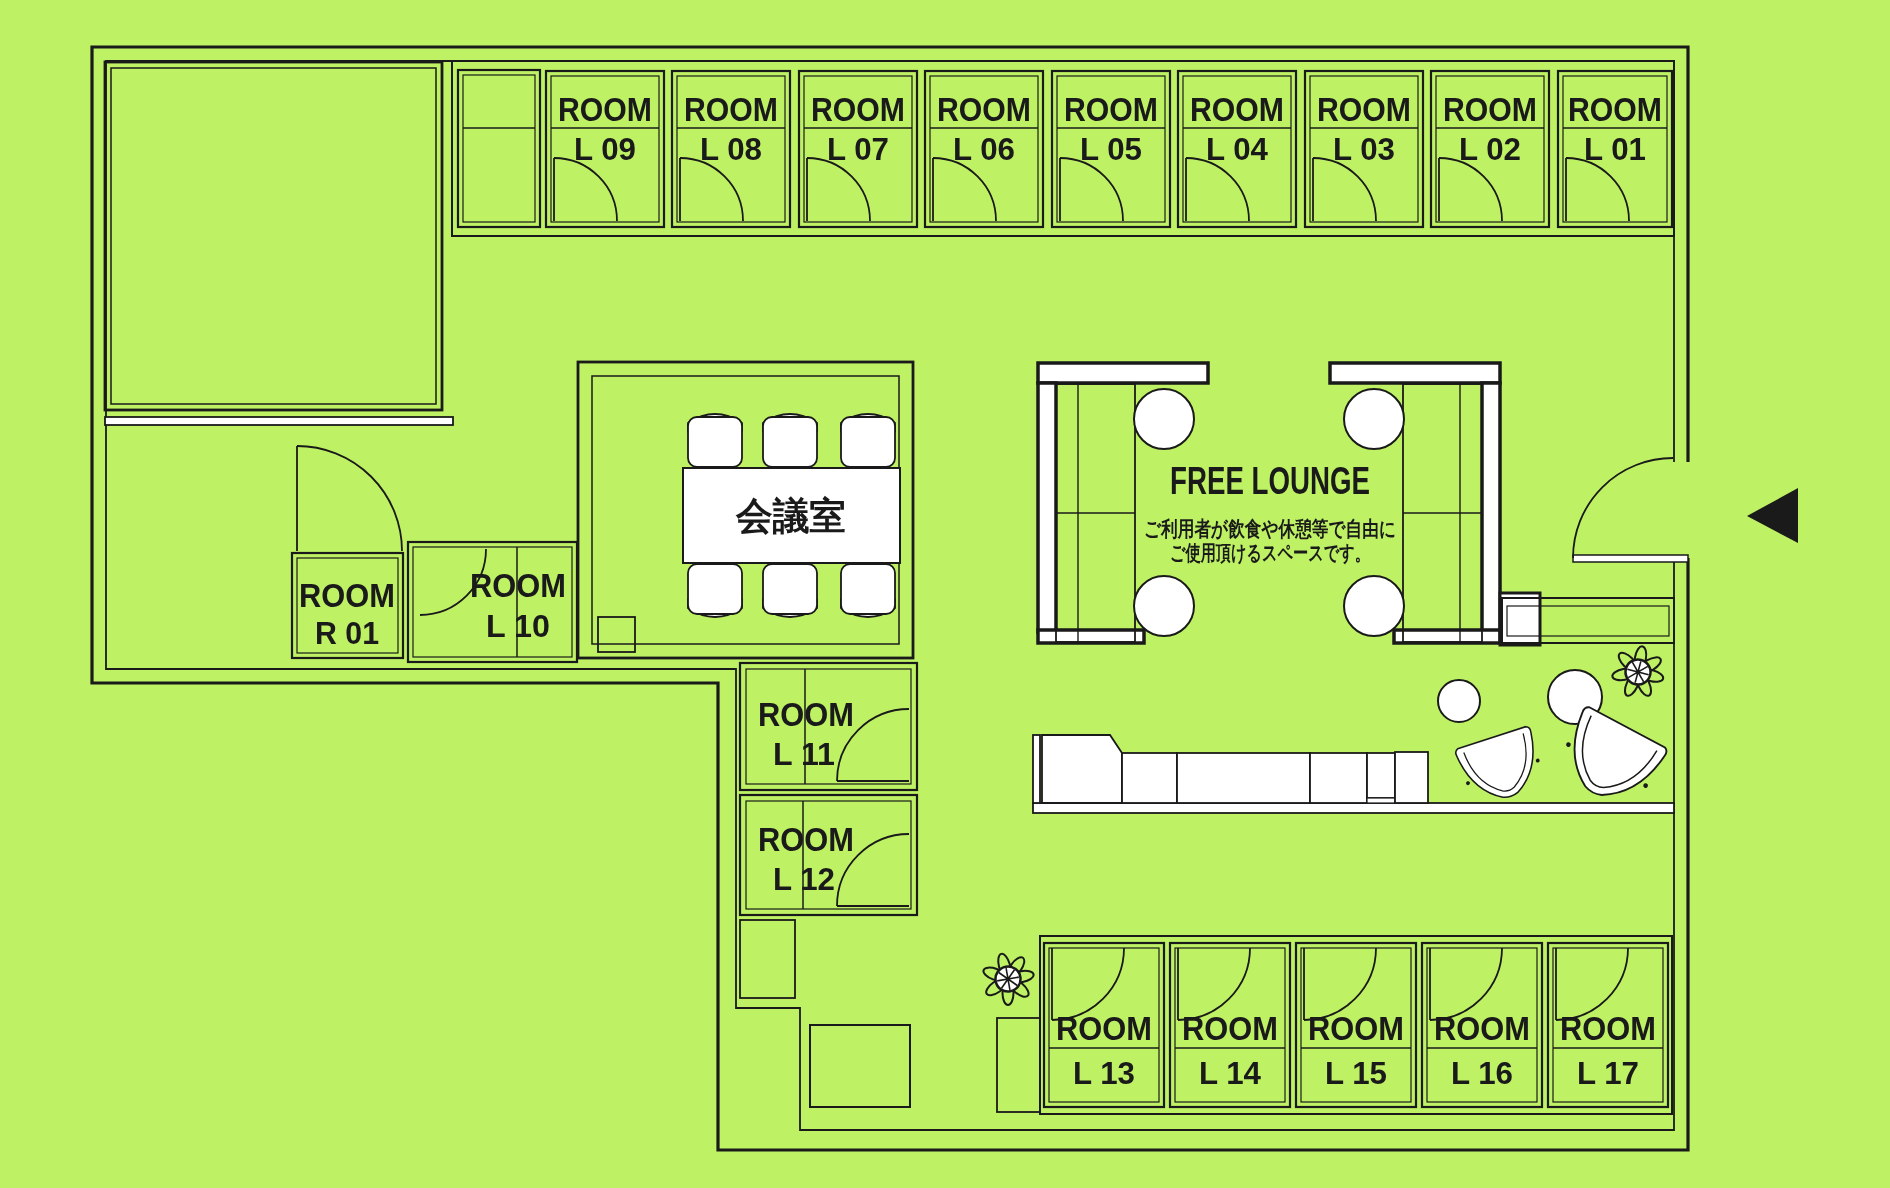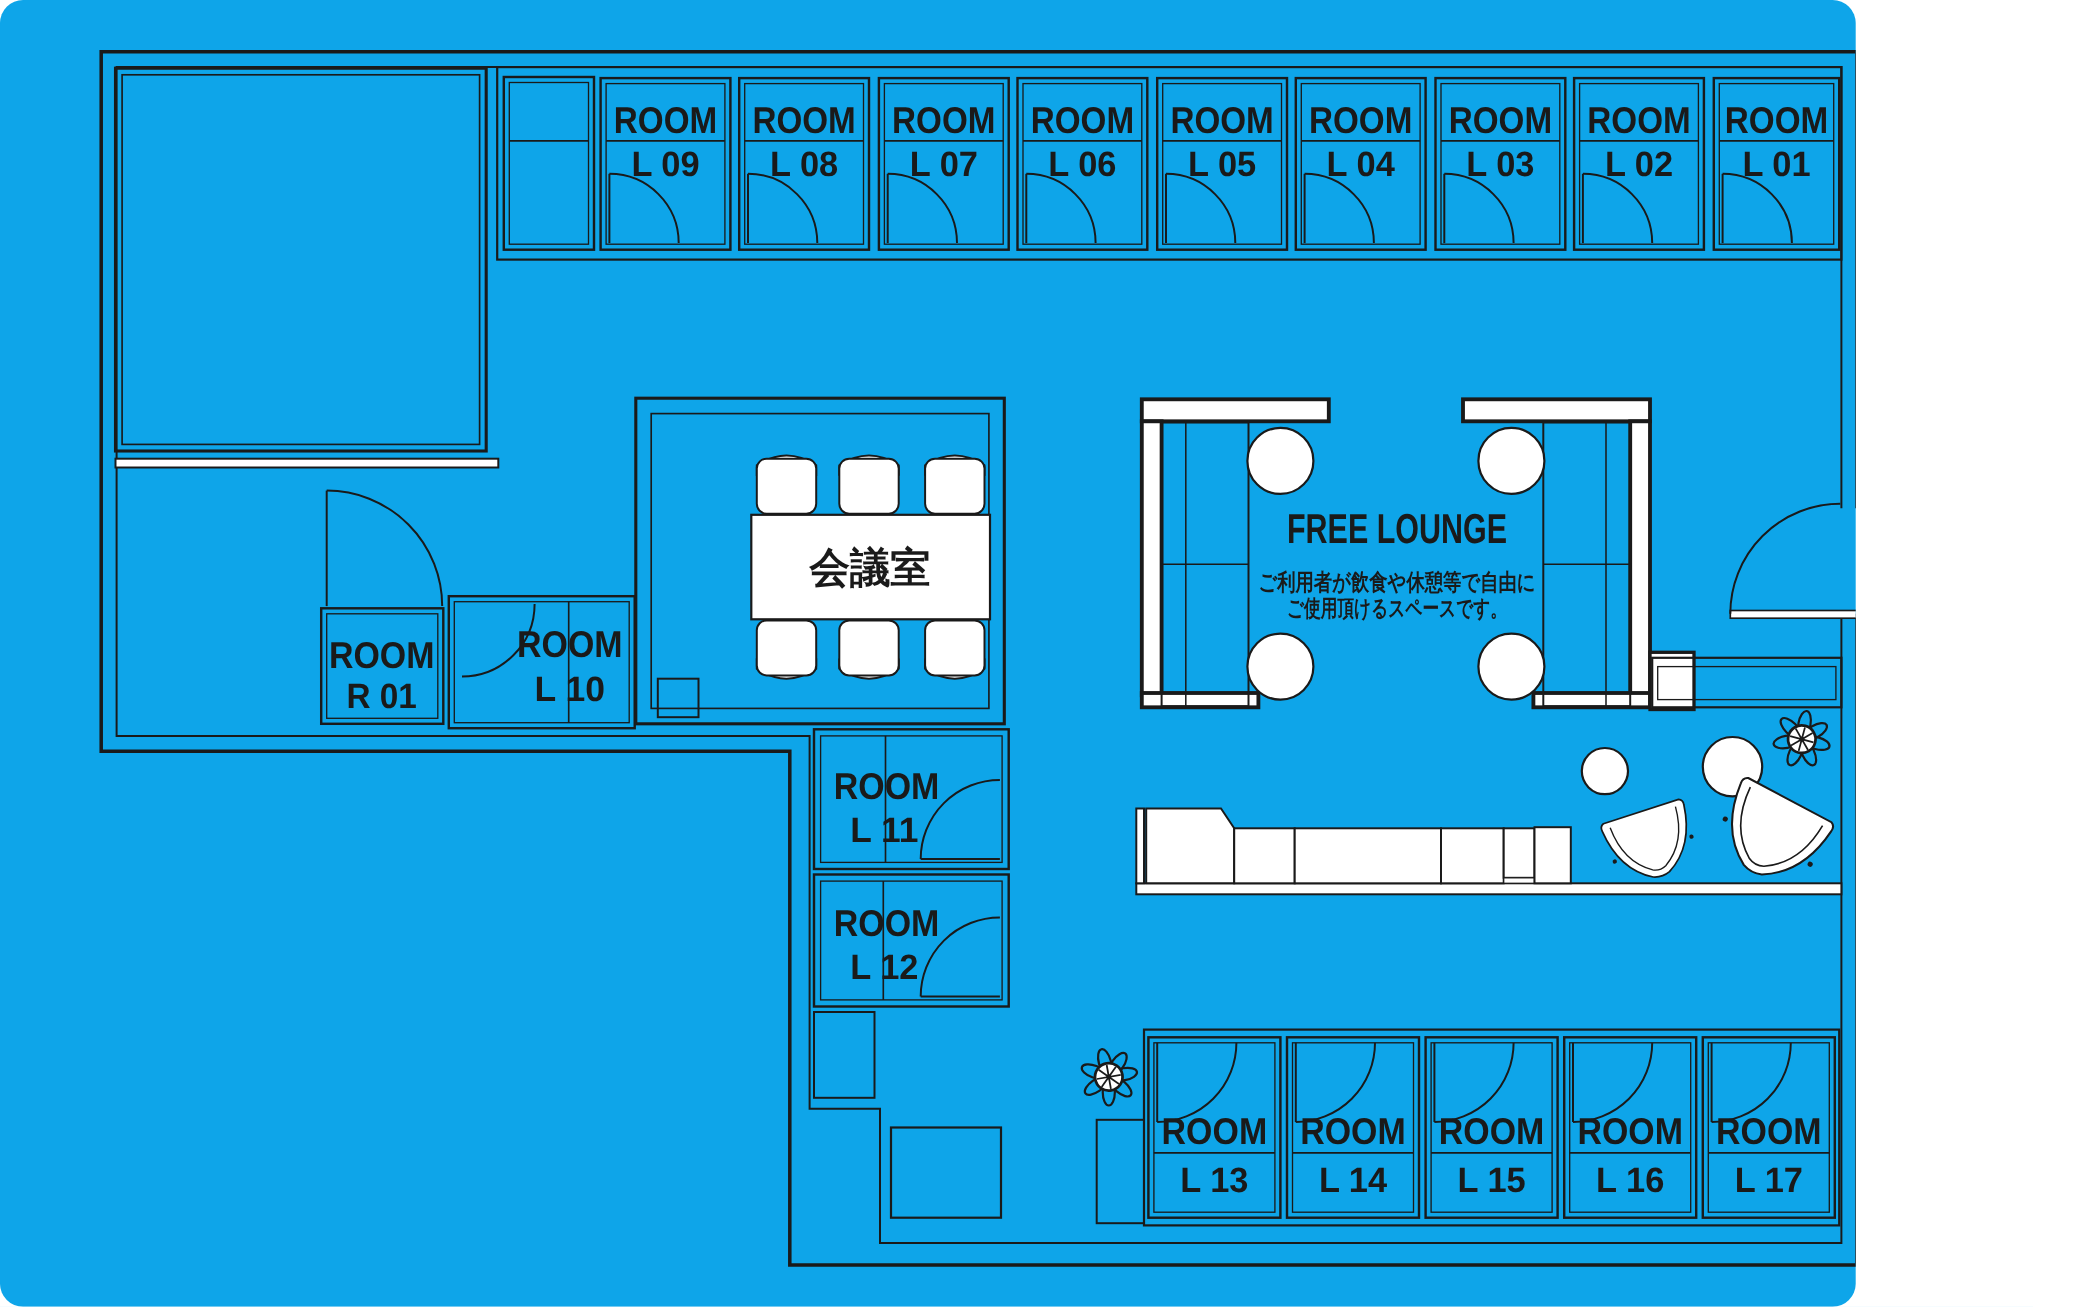--- a/index.html
+++ b/index.html
@@ -1,17 +1,17 @@
 <!DOCTYPE html>
 <html><head>
 <meta charset="utf-8">
 <style>
   html,body{margin:0;padding:0;background:#ffffff;}
-  .stage{position:relative;width:1687px;height:1188px;background:#0ea5e9;overflow:hidden;
-         font-family:"Liberation Sans", sans-serif;border-radius:21px;}
+  .stage{position:relative;width:1890px;height:1188px;background:#bef264;overflow:hidden;
+         font-family:"Liberation Sans", sans-serif;}
   svg{display:block}
   text{fill:#1a1a1a}
   .t-room{font-size:34px;font-weight:600;letter-spacing:0px;}
   .t-num{font-size:32px;font-weight:bold;}
   .t-meeting{font-size:38px;font-weight:bold;}
   .t-lounge{font-size:38px;font-weight:bold;}
   .t-lounge-sub{font-size:21px;font-weight:bold;}
   .ln{stroke:#1a1a1a;fill:none}
   .fw{stroke:#1a1a1a;fill:#ffffff}
 </style>

